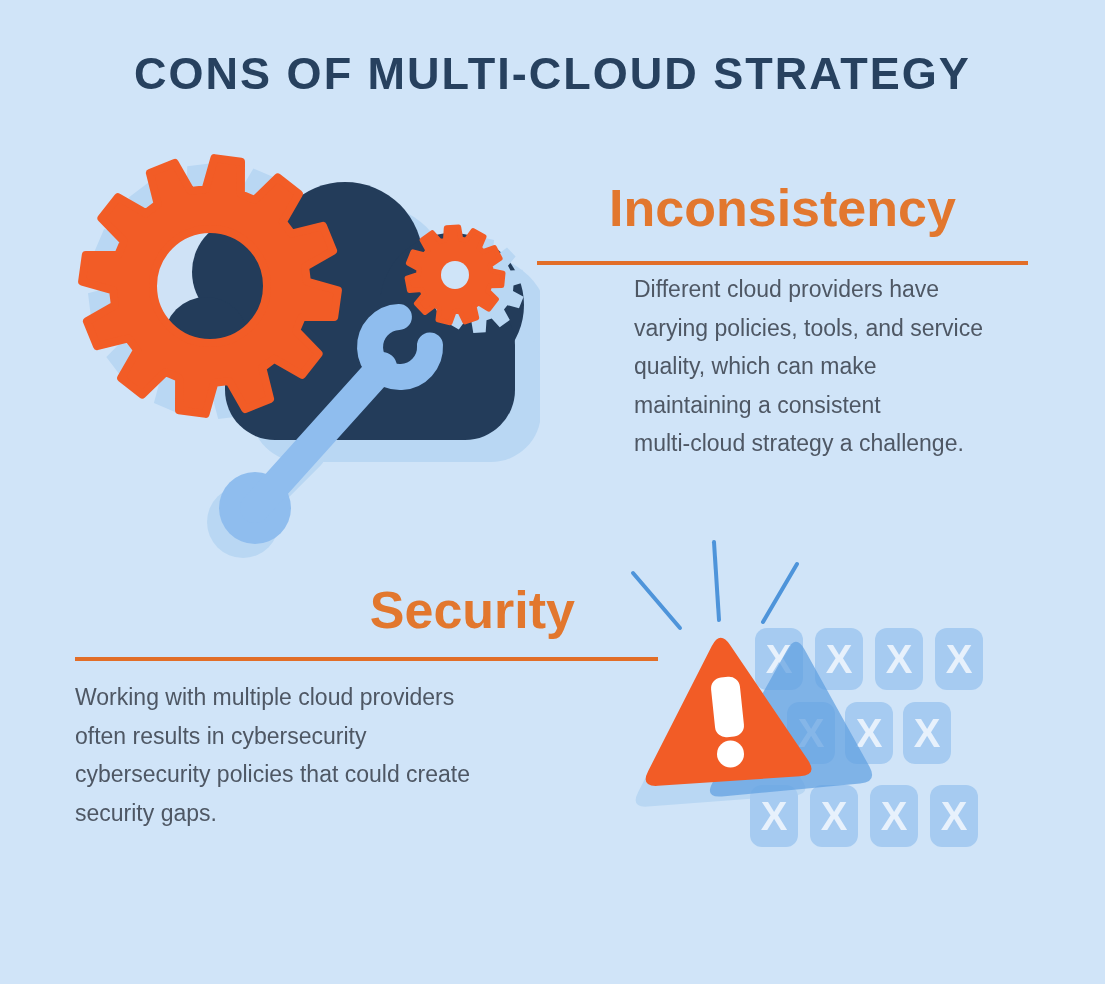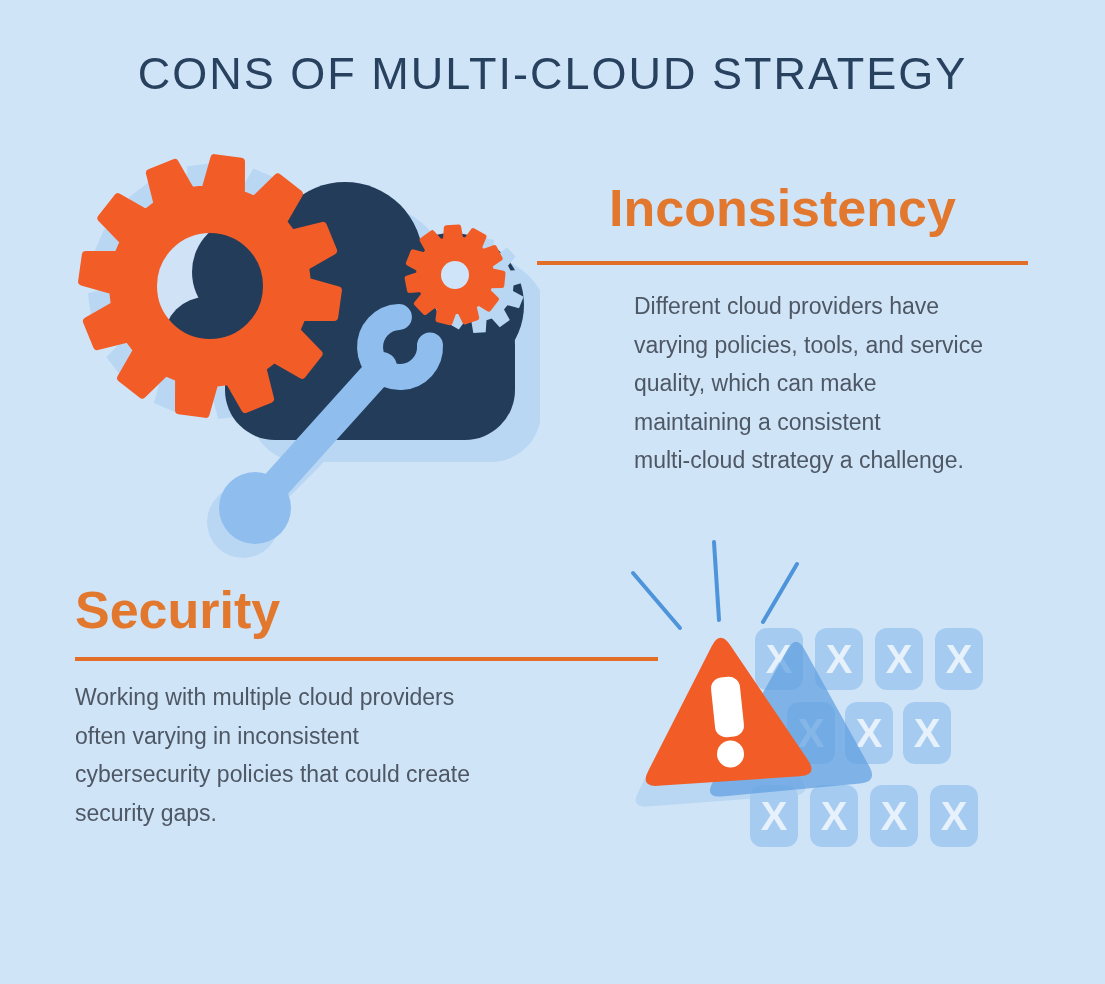--- a/index.html
+++ b/index.html
@@ -4,35 +4,35 @@
 <style>
   html,body{margin:0;padding:0;}
   body{
     width:1105px;height:984px;position:relative;overflow:hidden;
     background:#d0e4f8;
     font-family:"Liberation Sans", sans-serif;
   }
   .abs{position:absolute;}
   #title{
     top:50px;left:0;width:1105px;text-align:center;
-    font-size:45px;line-height:48px;font-weight:400;letter-spacing:2px;
+    font-size:45px;line-height:48px;font-weight:700;letter-spacing:2px;
     color:#27415f;
   }
   .heading{
     font-weight:bold;font-size:52px;line-height:52px;color:#e2772e;
   }
   #heading-inconsistency{left:537px;top:182px;width:491px;text-align:center;}
-  #heading-security{left:75px;top:584px;width:500px;text-align:left;}
+  #heading-security{left:75px;top:584px;width:500px;text-align:right;}
   .rule{height:4px;background:#e26e28;border:none;margin:0;}
   #rule-inconsistency{left:537px;top:261px;width:491px;}
   #rule-security{left:75px;top:657px;width:583px;}
   .body-text{
     font-size:23px;line-height:38.6px;color:#4e5764;white-space:pre-line;
   }
-  #body-inconsistency{left:634px;top:287px;width:430px;}
+  #body-inconsistency{left:634px;top:270px;width:430px;}
   #body-security{left:75px;top:678px;width:510px;}
   svg{display:block;}
   #illus1{left:60px;top:125px;}
   #illus2{left:600px;top:530px;}
 </style>
 </head>
 <body>
 
 <div id="title" class="abs">CONS OF MULTI-CLOUD STRATEGY</div>
 
@@ -77,21 +77,21 @@
 <div id="rule-inconsistency" class="abs rule"></div>
 <div id="body-inconsistency" class="abs body-text">Different cloud providers have
 varying policies, tools, and service
 quality, which can make
 maintaining a consistent
 multi-cloud strategy a challenge.</div>
 
 <div id="heading-security" class="abs heading">Security</div>
 <div id="rule-security" class="abs rule"></div>
 <div id="body-security" class="abs body-text">Working with multiple cloud providers
-often varying in inconsistent
+often results in cybersecurity
 cybersecurity policies that could create
 security gaps.</div>
 
 <svg id="illus2" class="abs" width="420" height="330" viewBox="0 0 420 330">
     <g stroke="#4e94da" stroke-width="4" stroke-linecap="round">
       <path d="M 33 43 L 80 98" fill="none"></path>
       <path d="M 114 12 L 119 90" fill="none"></path>
       <path d="M 197 34 L 163 92" fill="none"></path>
     </g>
     <path d="M 101.8 138.0 Q 110 122 120.5 136.6 L 201.5 249.4 Q 212 264 194.1 265.4 L 47.9 276.6 Q 30 278 38.2 262.0 Z" fill="#b9d7f3"></path>

